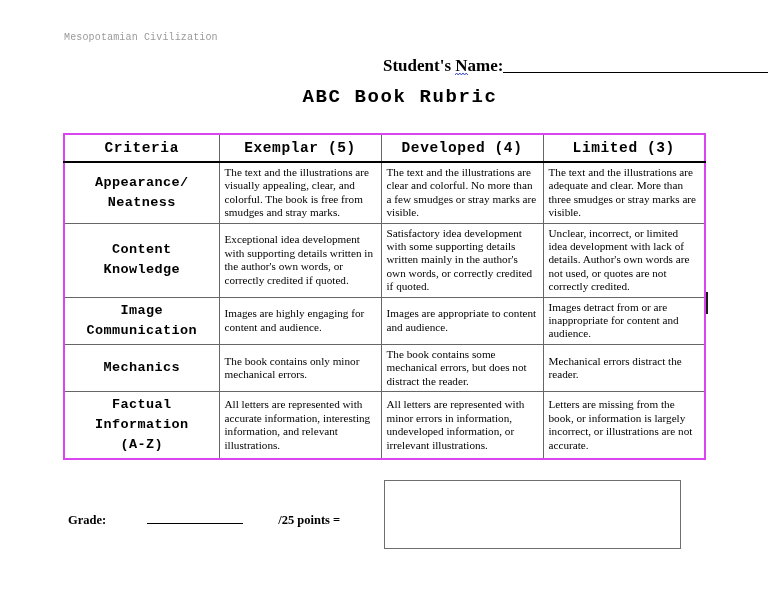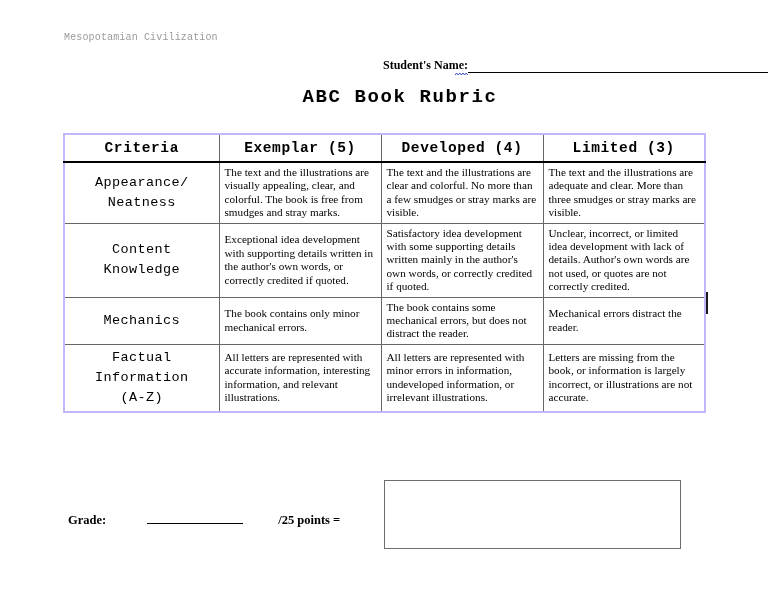--- a/index.html
+++ b/index.html
@@ -33,21 +33,21 @@
   .student-line {
     position: absolute;
     left: 383px;
     top: 58px;
     display: flex;
     align-items: flex-end;
     white-space: nowrap;
   }
   .student-label {
     font-family: "Liberation Serif", serif;
-    font-size: 12px;
+    font-size: 17px;
     font-weight: bold;
     color: #000;
     line-height: 15px;
     position: relative;
     padding-bottom: 2px;
   }
   .spell-squiggle {
     position: absolute;
     left: 72px;
     bottom: -1px;
@@ -80,21 +80,21 @@
   .rubric-wrap {
     position: absolute;
     left: 63px;
     top: 133px;
     width: 641px;
   }
   table.rubric {
     border-collapse: collapse;
     width: 641px;
     table-layout: fixed;
-    border: 2px solid #c4b5fd;
+    border: 2px solid #d946ef;
   }
   table.rubric td {
     border: 1px solid #666;
     vertical-align: middle;
     padding: 3px 5px;
   }
   table.rubric tr.header-row td {
     border-bottom: 2px solid #000;
     height: 22px;
     padding: 2px 4px;
@@ -107,21 +107,21 @@
   .hdr {
     font-family: "Liberation Mono", "DejaVu Sans Mono", monospace;
     font-weight: bold;
     font-size: 14.5px;
     text-align: center;
     letter-spacing: 0.6px;
     white-space: nowrap;
   }
   .crit {
     font-family: "Liberation Mono", "DejaVu Sans Mono", monospace;
-    font-weight: normal;
+    font-weight: bold;
     font-size: 13.5px;
     text-align: center;
     line-height: 20px;
     letter-spacing: 0.4px;
   }
   .desc {
     font-family: "Liberation Serif", serif;
     font-size: 11.2px;
     line-height: 13.4px;
     text-align: left;
@@ -210,20 +210,26 @@
         <td class="desc">The text and the illustrations are adequate and clear.  More than three smudges or stray marks are visible.</td>
       </tr>
 
       <tr>
         <td class="crit">Content<br>Knowledge</td>
         <td class="desc">Exceptional idea development with supporting details written in the author's own words, or correctly credited if quoted.</td>
         <td class="desc">Satisfactory idea development with some supporting details written mainly in the author's own words, or correctly credited if quoted.</td>
         <td class="desc">Unclear, incorrect, or limited idea development with lack of details.  Author's own words are not used, or quotes are not correctly credited.</td>
       </tr>
 
+      <tr>
+        <td class="crit">Image<br>Communication</td>
+        <td class="desc">Images are highly engaging for content and audience.</td>
+        <td class="desc">Images are appropriate to content and audience.</td>
+        <td class="desc">Images detract from or are inappropriate for content and audience.</td>
+      </tr>
 
       <tr>
         <td class="crit">Mechanics</td>
         <td class="desc">The book contains only minor mechanical errors.</td>
         <td class="desc">The book contains some mechanical errors, but does not distract the reader.</td>
         <td class="desc">Mechanical errors distract the reader.</td>
       </tr>
 
       <tr>
         <td class="crit">Factual<br>Information<br>(A-Z)</td>

